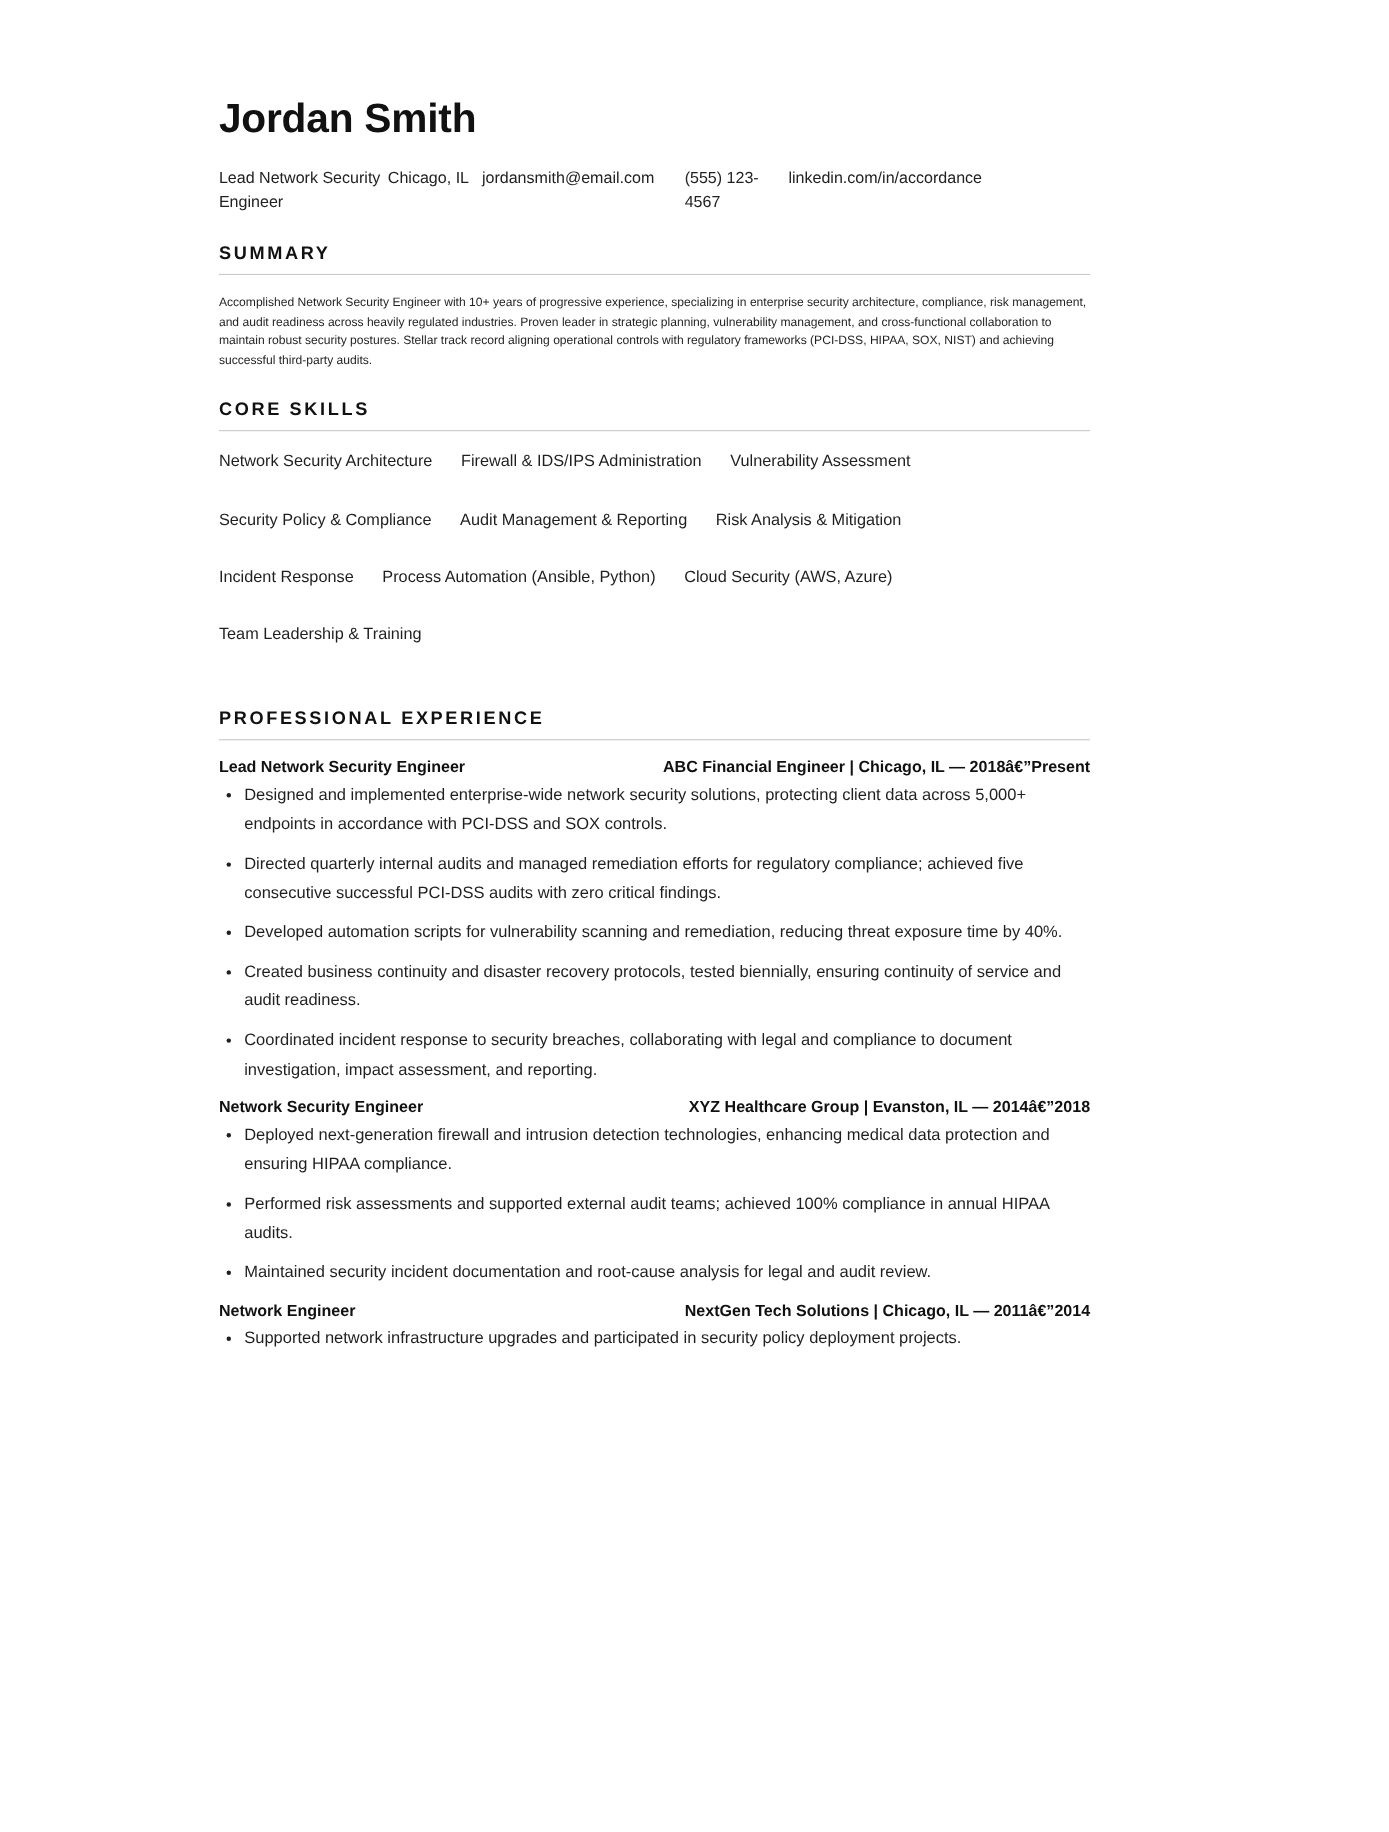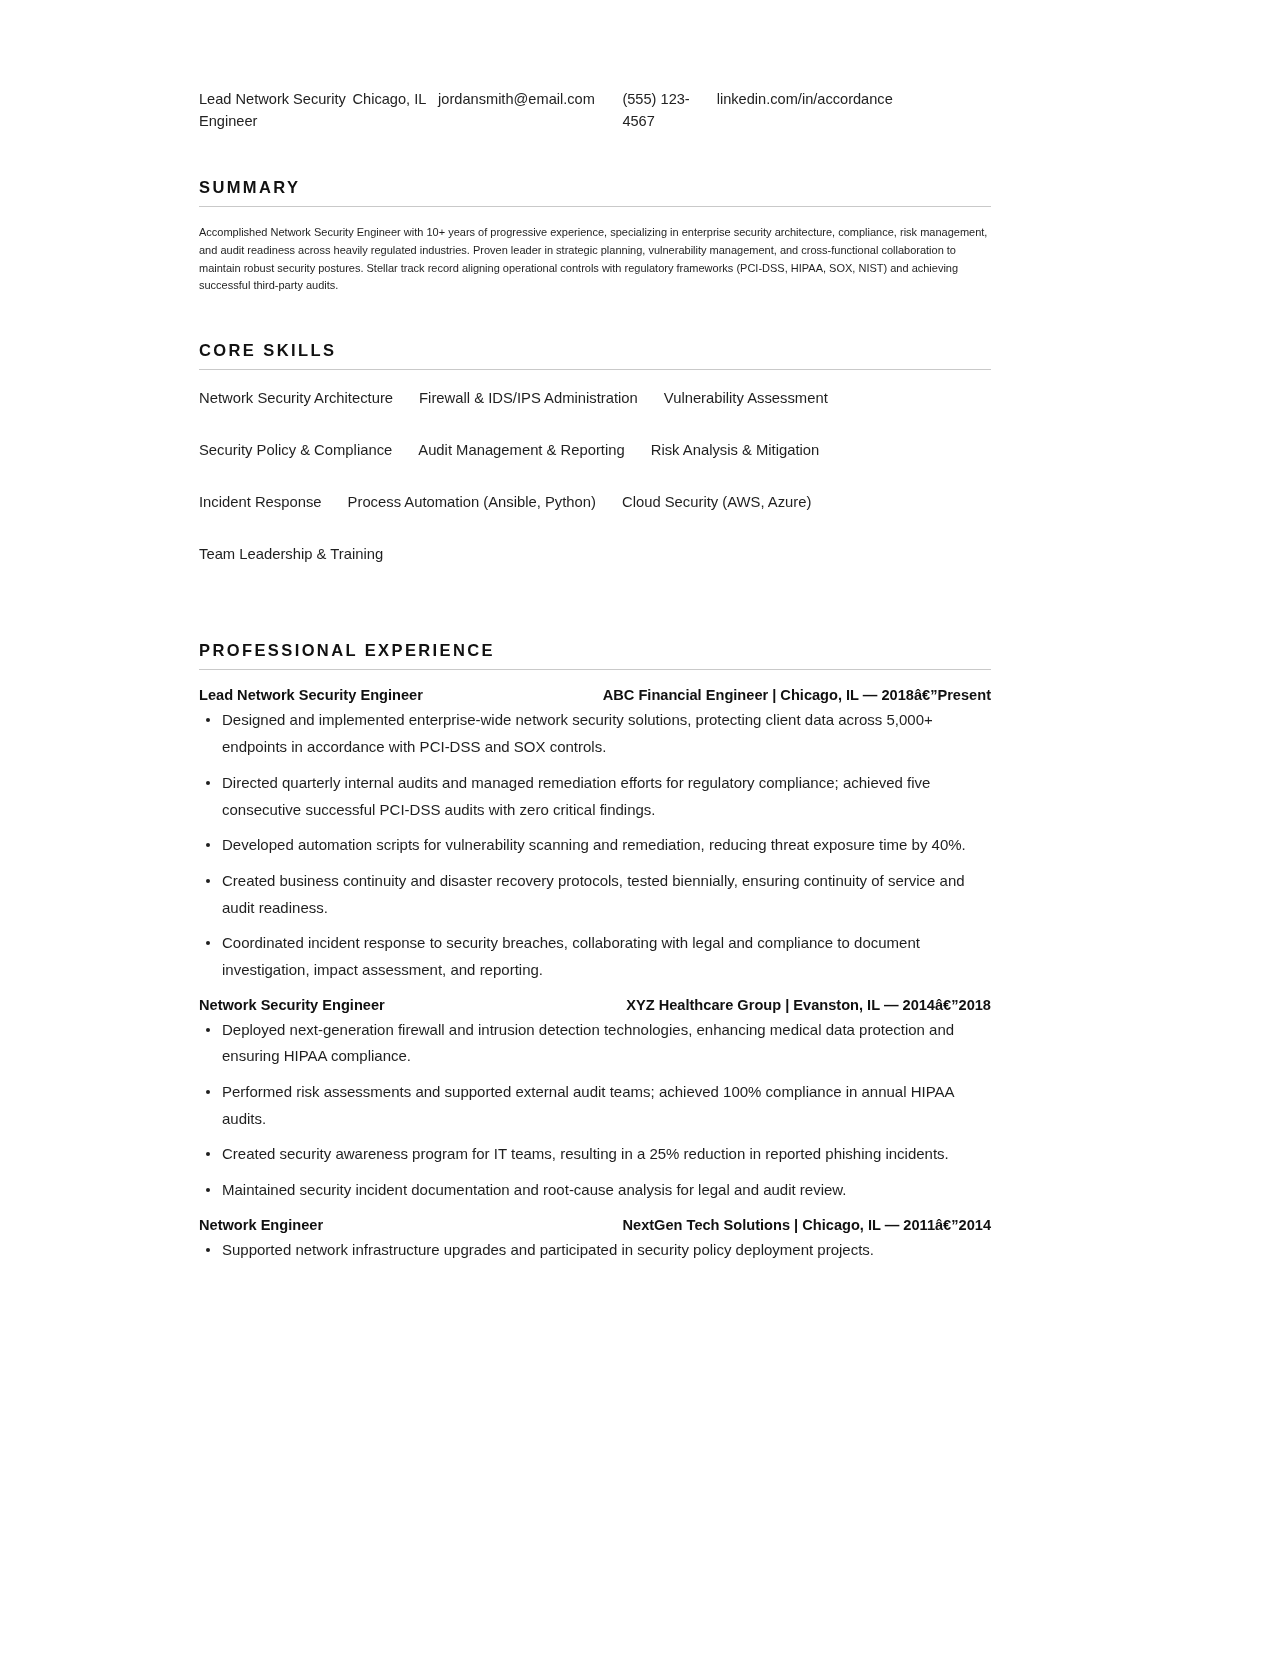--- a/index.html
+++ b/index.html
@@ -45,21 +45,21 @@
     word-wrap: break-word;
     overflow-wrap: break-word;
   }
   .c-title  { width: 140px; }
   .c-loc    { width: 78px;  }
   .c-email  { width: 168px; }
   .c-phone  { width: 86px;  }
   .c-link   { width: 250px; }
 
   
-  .section { margin-top: 46px; }
+  .section { margin-top: 26px; }
   .section-title {
     font-size: 16.5px;
     font-weight: 700;
     letter-spacing: 2.4px;
     text-transform: uppercase;
     color: #111111;
     margin: 0 0 9px 0;
   }
   .rule {
     height: 1px;
@@ -130,20 +130,21 @@
     background: #1f1f1f;
   }
   .job + .job { margin-top: 2px; }
 </style>
 </head>
 <body>
 
 <div class="page">
 
   <div>
+    <h1 class="name">Jordan Smith</h1>
     <table class="contact-table">
       <tbody>
           <tr>
         <td class="c-title">Lead Network Security Engineer</td>
         <td class="c-loc">Chicago, IL</td>
         <td class="c-email">jordansmith@email.com</td>
         <td class="c-phone">(555) 123-4567</td>
         <td class="c-link">linkedin.com/in/accordance</td>
       </tr>
     </tbody>
@@ -180,21 +181,20 @@
           </ul>
         </div>
         <div class="job">
           <div class="job-head">
             <span class="job-title">Network Security Engineer</span>
             <span class="job-meta">XYZ Healthcare Group | Evanston, IL — 2014â€”2018</span>
           </div>
           <ul class="bullets">
             <li>Deployed next-generation firewall and intrusion detection technologies, enhancing medical data protection and ensuring HIPAA compliance.</li>
             <li>Performed risk assessments and supported external audit teams; achieved 100% compliance in annual HIPAA audits.</li>
-            <li>Created security awareness program for IT teams, resulting in a 25% reduction in reported phishing incidents.</li>
             <li>Maintained security incident documentation and root-cause analysis for legal and audit review.</li>
           </ul>
         </div>
         <div class="job">
           <div class="job-head">
             <span class="job-title">Network Engineer</span>
             <span class="job-meta">NextGen Tech Solutions | Chicago, IL — 2011â€”2014</span>
           </div>
           <ul class="bullets">
             <li>Supported network infrastructure upgrades and participated in security policy deployment projects.</li>

